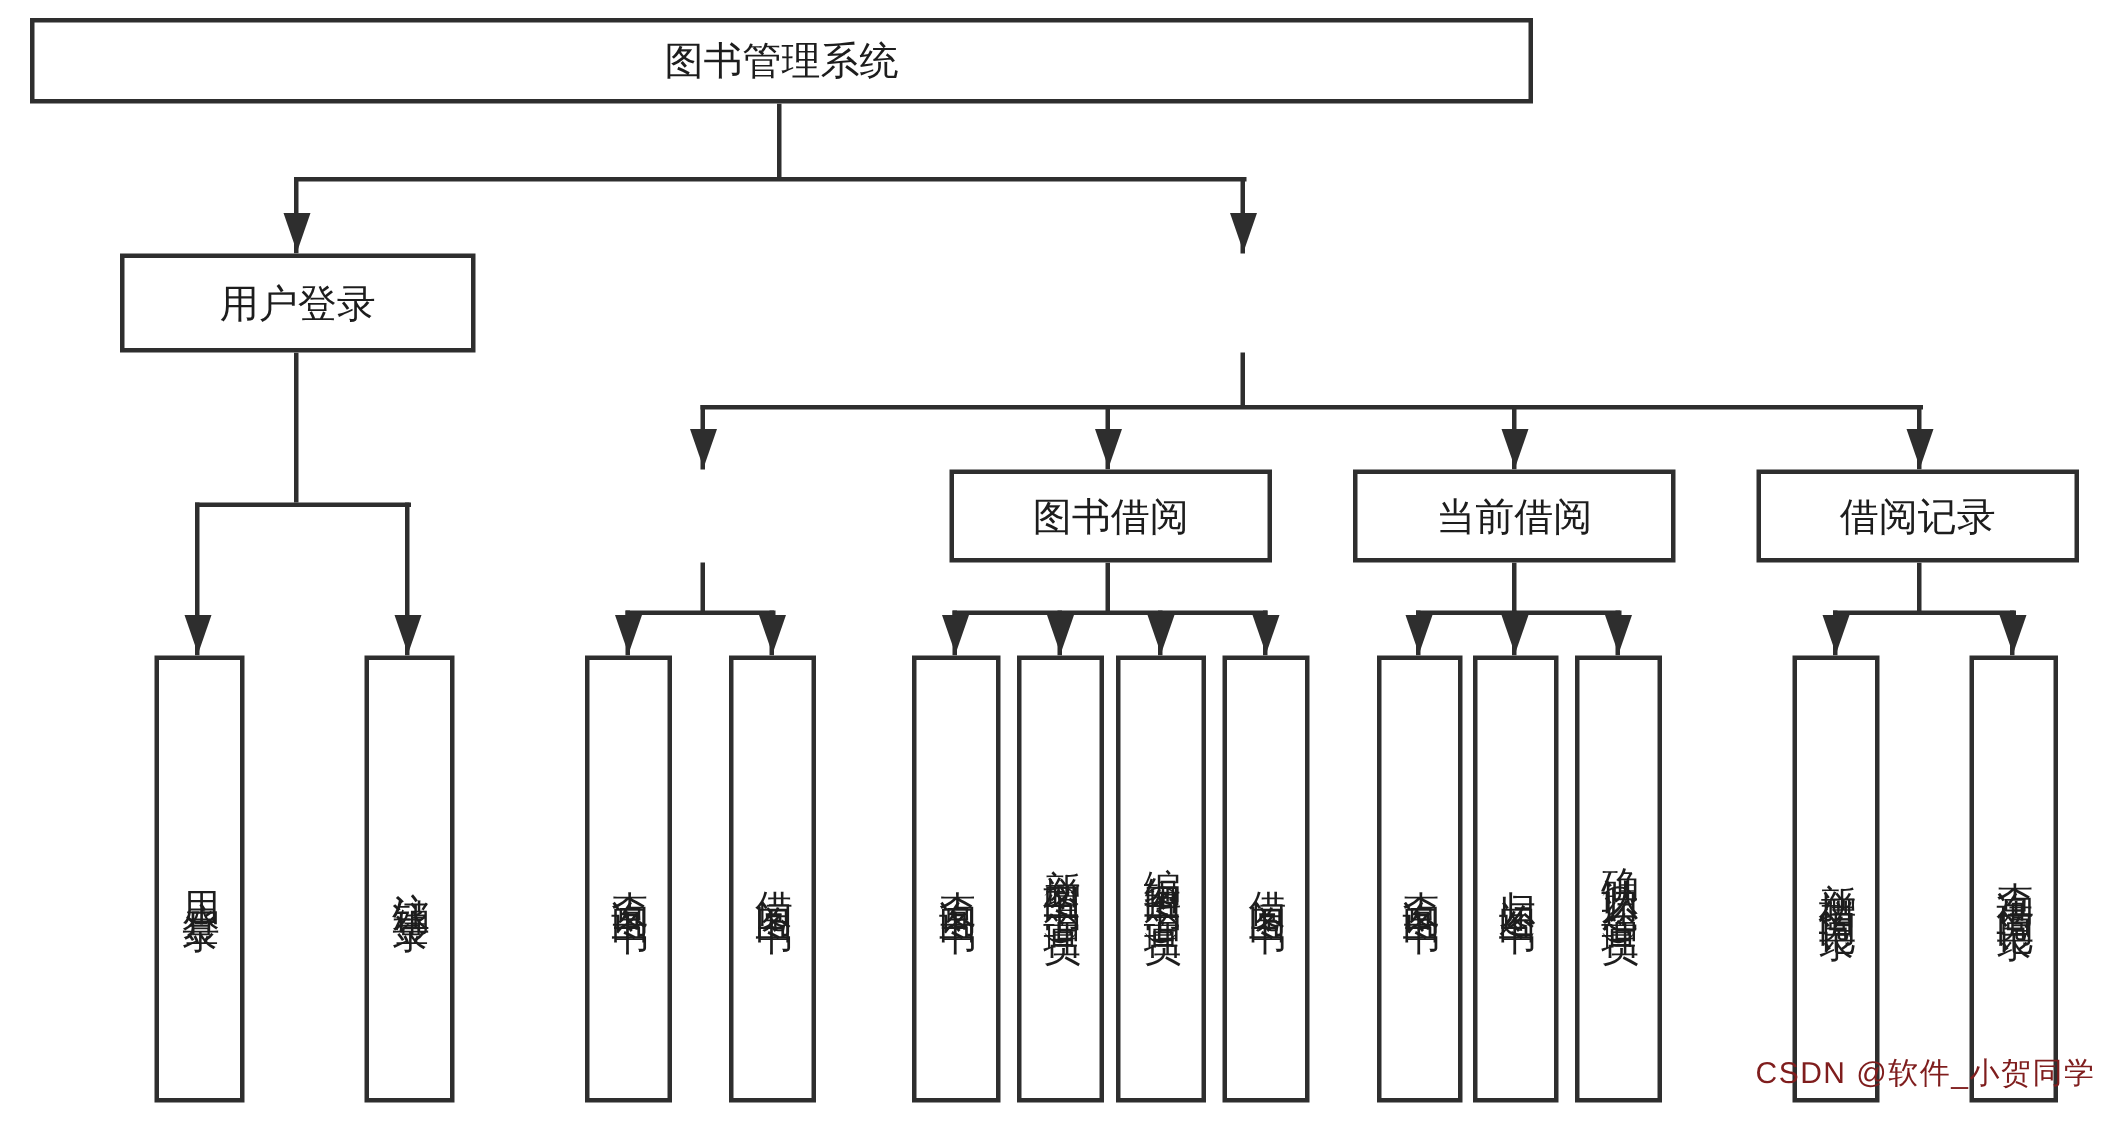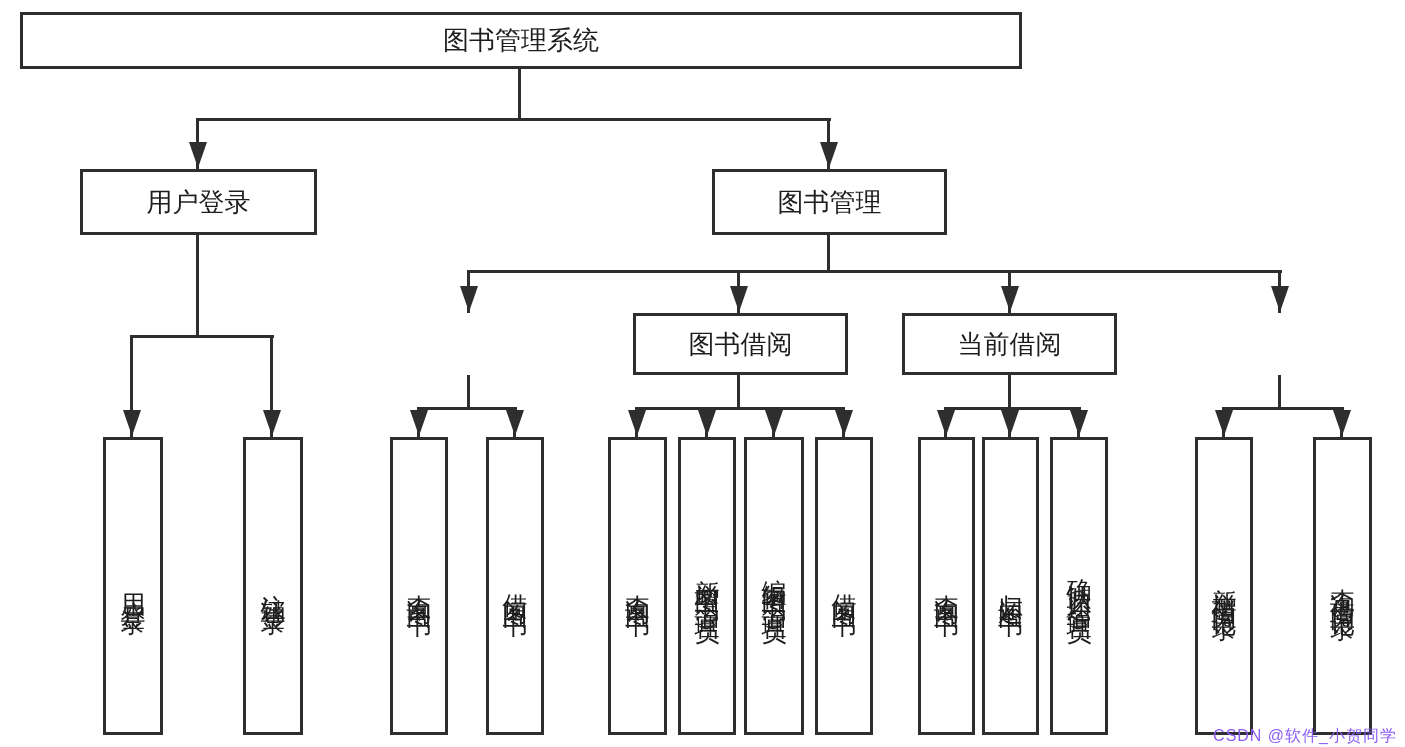--- a/index.html
+++ b/index.html
@@ -19,40 +19,39 @@
   }
   .hline,.vline{position:absolute;background:#2e2e2e;z-index:1;}
   .hline{height:3px;}
   .vline{width:3px;}
   .arrow{
     position:absolute;width:0;height:0;z-index:1;
     border-left:9px solid transparent;border-right:9px solid transparent;
     border-top:26px solid #2e2e2e;
   }
   .watermark{
-    position:absolute;right:8px;bottom:0;z-index:5;
-    font-size:16px;color:#8b5cf6;letter-spacing:1px;
+    position:absolute;right:8px;bottom:18px;z-index:5;
+    font-size:20px;color:#7f1d1d;letter-spacing:1px;
   }
 </style>
 </head>
 <body>
 
 <div class="stage">
 
   <div class="box" style="left:20px;top:12px;width:1002px;height:57px">图书管理系统</div>
 
   <div class="vline" style="left:518px;top:69px;height:49px"></div>
   <div class="hline" style="left:196px;top:118px;width:635px"></div>
   <div class="vline" style="left:196px;top:118px;height:51px"></div>
   <div class="vline" style="left:827px;top:118px;height:51px"></div>
   <div class="arrow" style="left:189px;top:142px"></div>
   <div class="arrow" style="left:820px;top:142px"></div>
 
   <div class="box" style="left:80px;top:169px;width:237px;height:66px">用户登录</div>
-  <div class="box" style="left:712px;top:169px;width:235px;height:66px">图书管理</div>
 
   <div class="vline" style="left:196px;top:235px;height:100px"></div>
   <div class="hline" style="left:130px;top:335px;width:144px"></div>
   <div class="vline" style="left:130px;top:335px;height:102px"></div>
   <div class="vline" style="left:270px;top:335px;height:102px"></div>
   <div class="arrow" style="left:123px;top:410px"></div>
   <div class="arrow" style="left:263px;top:410px"></div>
 
   <div class="vline" style="left:827px;top:235px;height:36px"></div>
   <div class="hline" style="left:467px;top:270px;width:815px"></div>
@@ -60,20 +59,21 @@
   <div class="vline" style="left:737px;top:270px;height:43px"></div>
   <div class="vline" style="left:1008px;top:270px;height:43px"></div>
   <div class="vline" style="left:1278px;top:270px;height:43px"></div>
   <div class="arrow" style="left:460px;top:286px"></div>
   <div class="arrow" style="left:730px;top:286px"></div>
   <div class="arrow" style="left:1001px;top:286px"></div>
   <div class="arrow" style="left:1271px;top:286px"></div>
 
   <div class="box" style="left:633px;top:313px;width:215px;height:62px">图书借阅</div>
   <div class="box" style="left:902px;top:313px;width:215px;height:62px">当前借阅</div>
+  <div class="box" style="left:1171px;top:313px;width:215px;height:62px">借阅记录</div>
 
   <div class="vline" style="left:467px;top:375px;height:33px"></div>
   <div class="hline" style="left:417px;top:407px;width:100px"></div>
   <div class="vline" style="left:417px;top:407px;height:30px"></div>
   <div class="vline" style="left:513px;top:407px;height:30px"></div>
   <div class="arrow" style="left:410px;top:410px"></div>
   <div class="arrow" style="left:506px;top:410px"></div>
 
   <div class="vline" style="left:737px;top:375px;height:33px"></div>
   <div class="hline" style="left:635px;top:407px;width:210px"></div>

